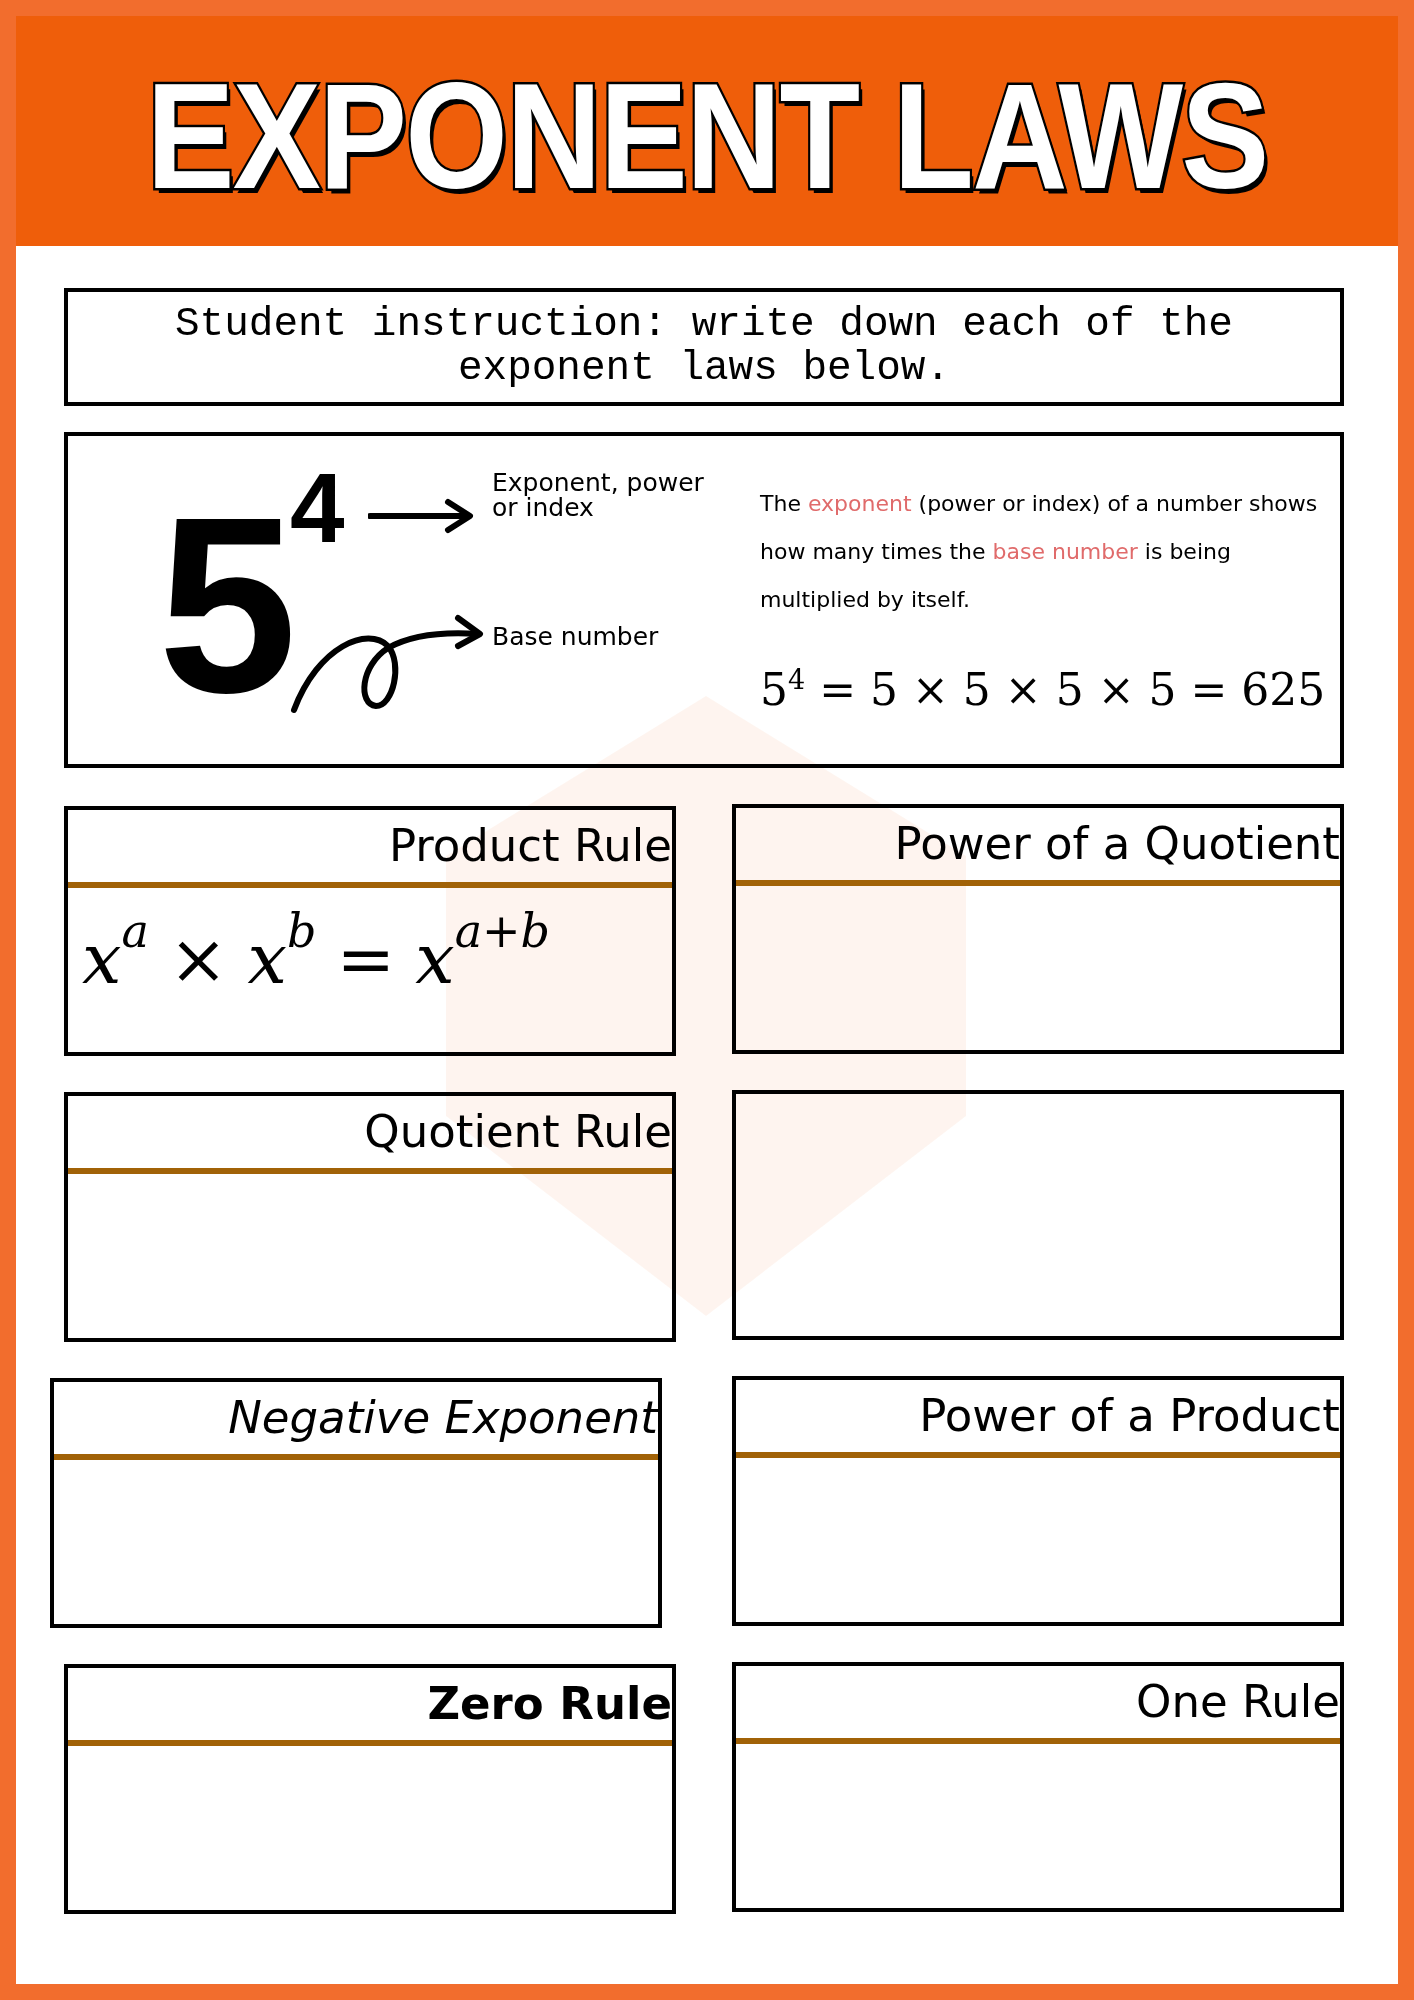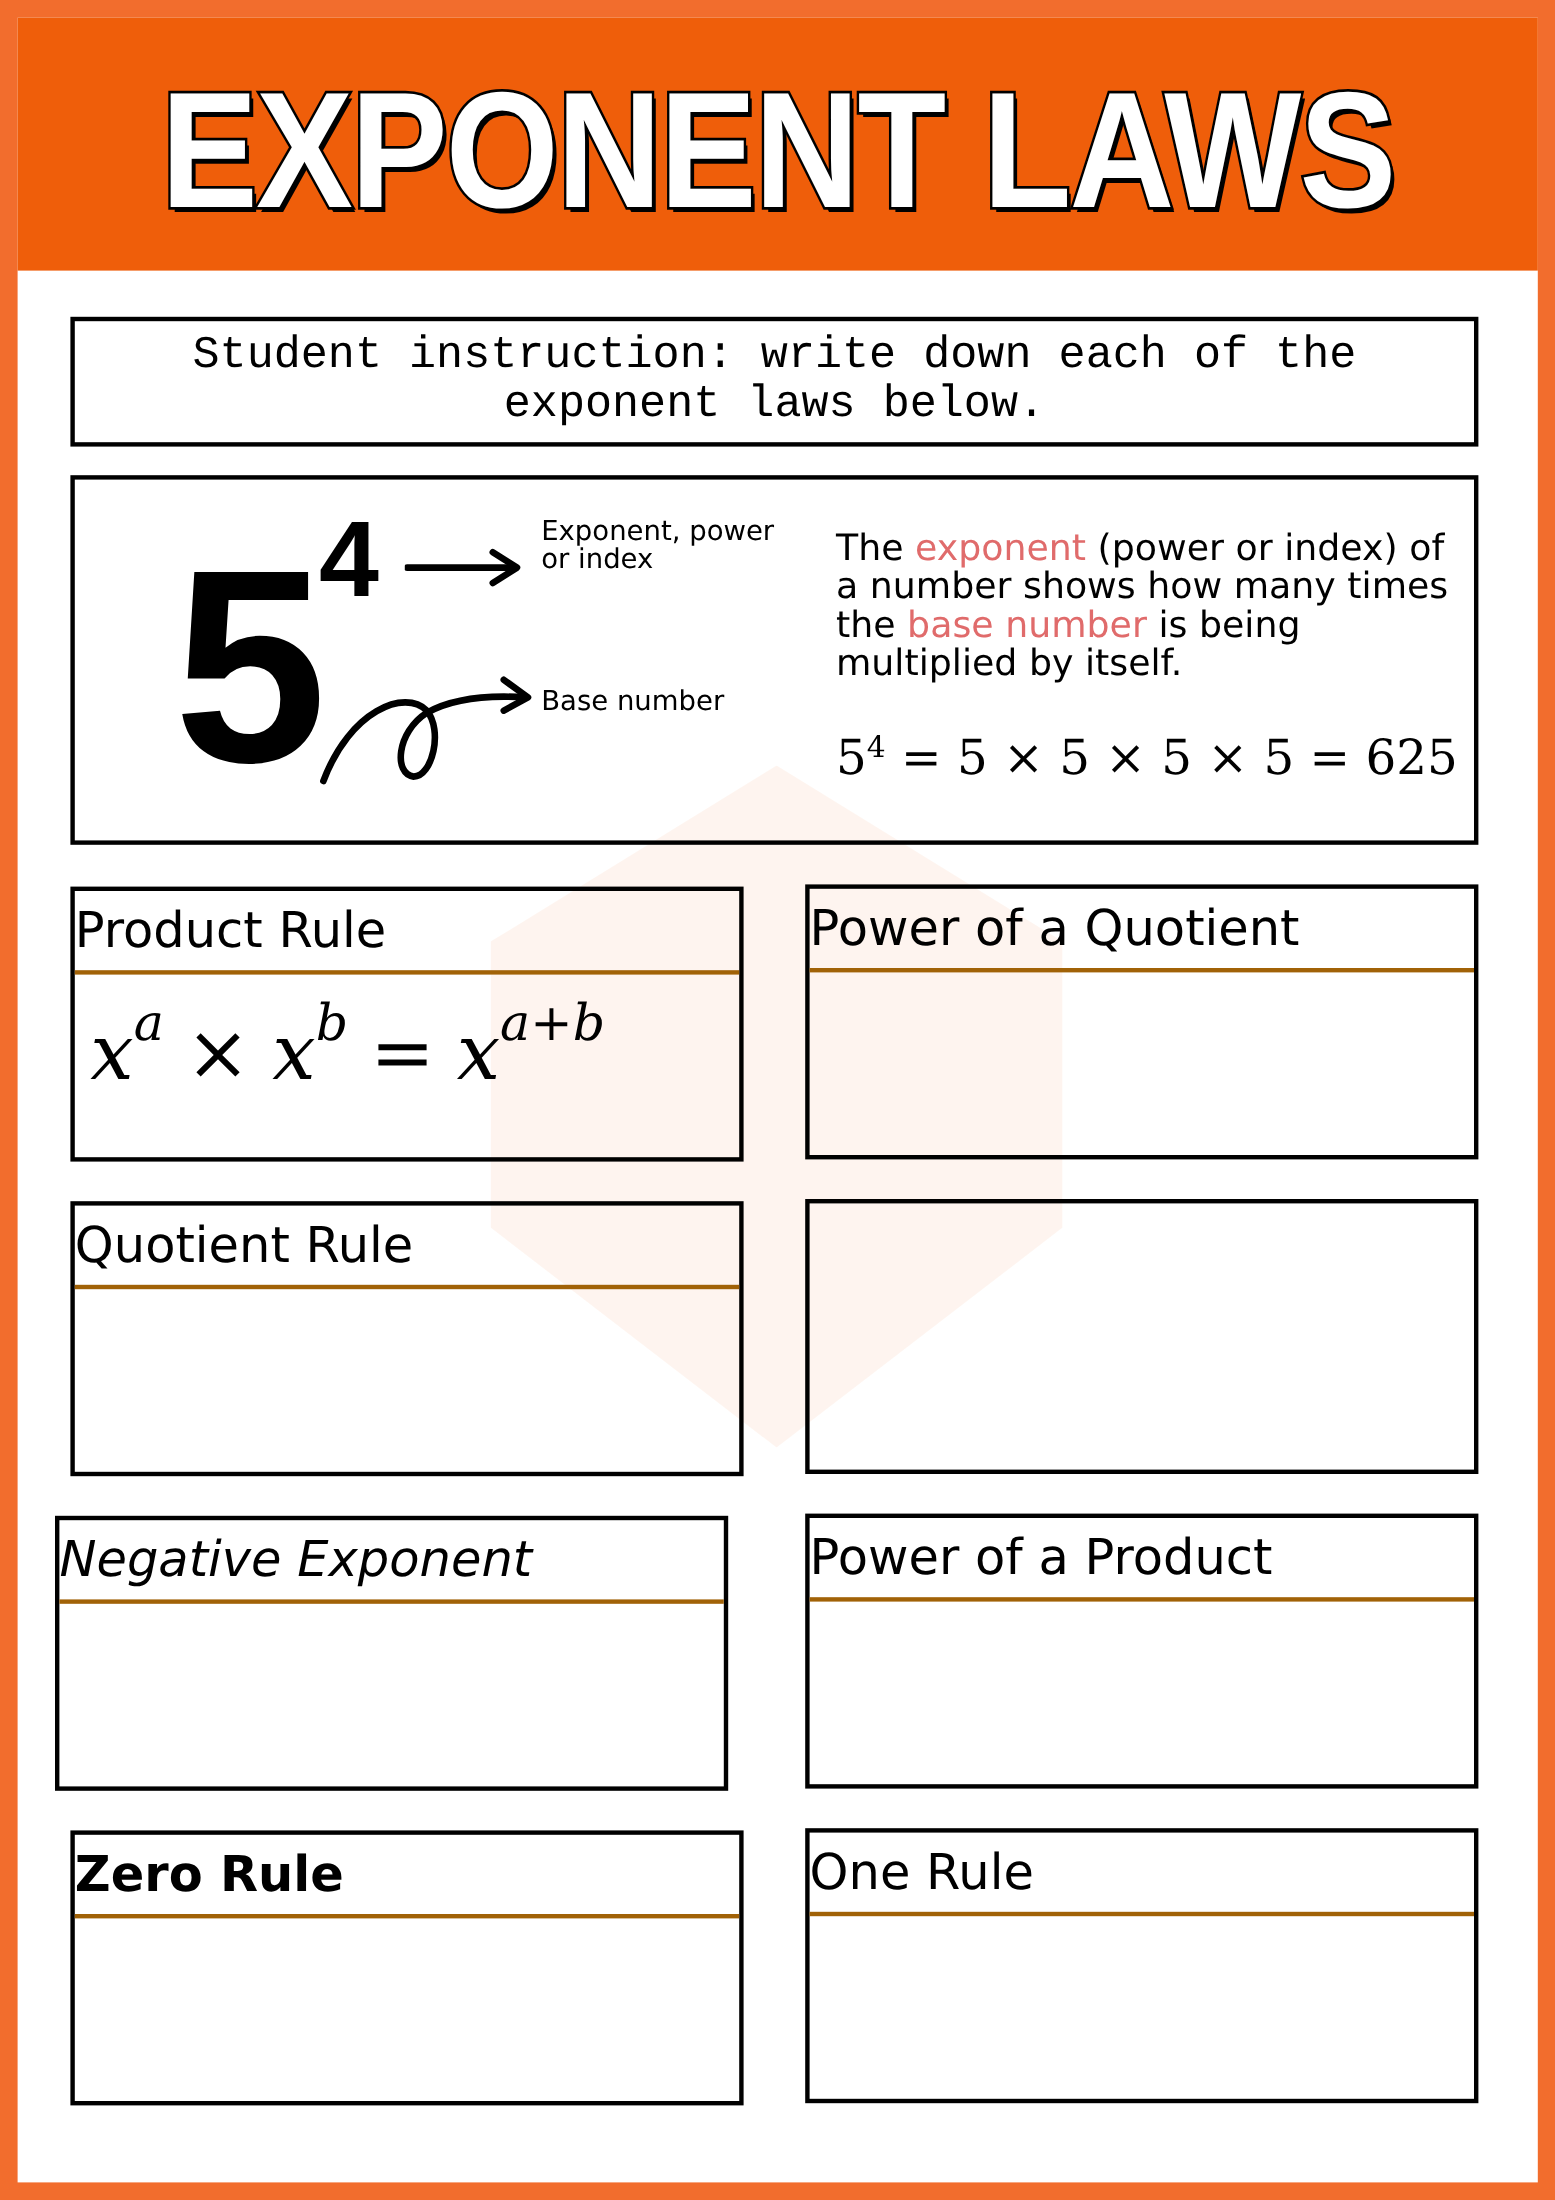--- a/index.html
+++ b/index.html
@@ -11,26 +11,26 @@
   .watermark{position:absolute;left:430px;top:680px;width:520px;height:620px;opacity:0.06;}
   .box{position:absolute;border:4px solid #000;background:transparent;box-sizing:border-box;}
   .instr{left:48px;top:272px;width:1280px;height:118px;text-align:center;font-size:41px;line-height:44px;padding-top:10px;font-family:Liberation Mono, monospace;}
   .intro{left:48px;top:416px;width:1280px;height:336px;}
   .big5{position:absolute;left:90px;top:20px;font-family:"Liberation Sans",sans-serif;font-weight:bold;font-size:250px;line-height:300px;}
   .sup4{position:absolute;left:222px;top:22px;font-family:"Liberation Sans",sans-serif;font-weight:bold;font-size:98px;line-height:100px;}
   .arrow1{position:absolute;left:300px;top:60px;}
   .arrow2{position:absolute;left:220px;top:170px;}
   .lbl-exp{position:absolute;left:424px;top:34px;font-size:25px;line-height:25px;}
   .lbl-base{position:absolute;left:424px;top:186px;font-size:25px;}
-  .desc{position:absolute;left:692px;top:44px;width:560px;font-size:33px;line-height:35px;}
+  .desc{position:absolute;left:692px;top:44px;width:560px;font-size:22px;line-height:48px;}
   .hl{color:#e06b6b;}
   .formula{position:absolute;left:692px;top:228px;font-family:"DejaVu Serif",serif;font-size:44px;white-space:nowrap;}
   .formula sup{font-size:27px;}
   .rule{width:612px;height:250px;}
-  .rule .rh{height:72px;border-bottom:4px solid #a16207;text-align:left;font-size:45px;line-height:72px;font-family:"DejaVu Sans",sans-serif;}
+  .rule .rh{height:72px;border-bottom:6px solid #a16207;text-align:right;font-size:45px;line-height:72px;font-family:"DejaVu Sans",sans-serif;}
   .rule .rb{height:166px;position:relative;}
   .pr-formula{position:absolute;left:14px;top:16px;font-family:"DejaVu Serif",serif;font-style:italic;font-size:70px;white-space:nowrap;}
   .pr-formula sup{font-size:46px;vertical-align:36px;}
   .pr-formula .op{font-style:normal;margin:0 20px;}
 </style>
 </head>
 <body>
 
 <div class="page">
   <div class="header">

